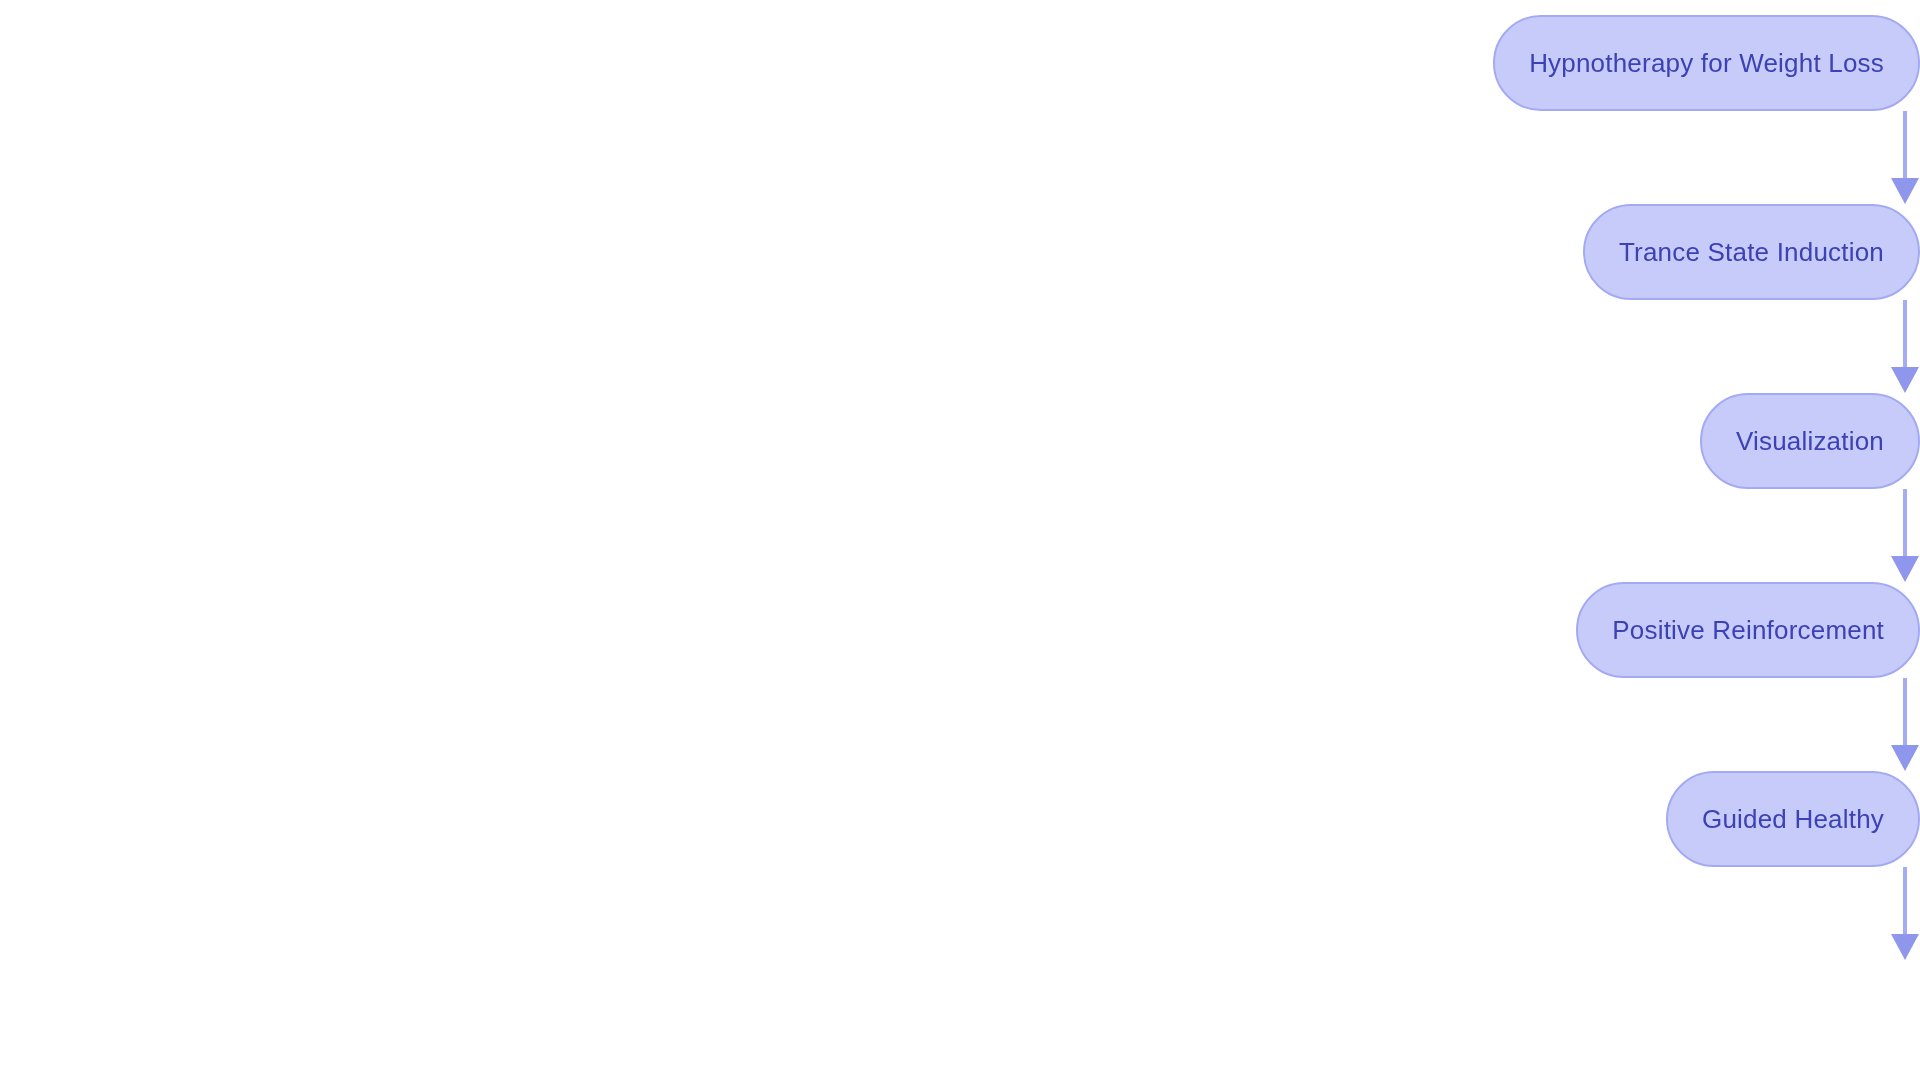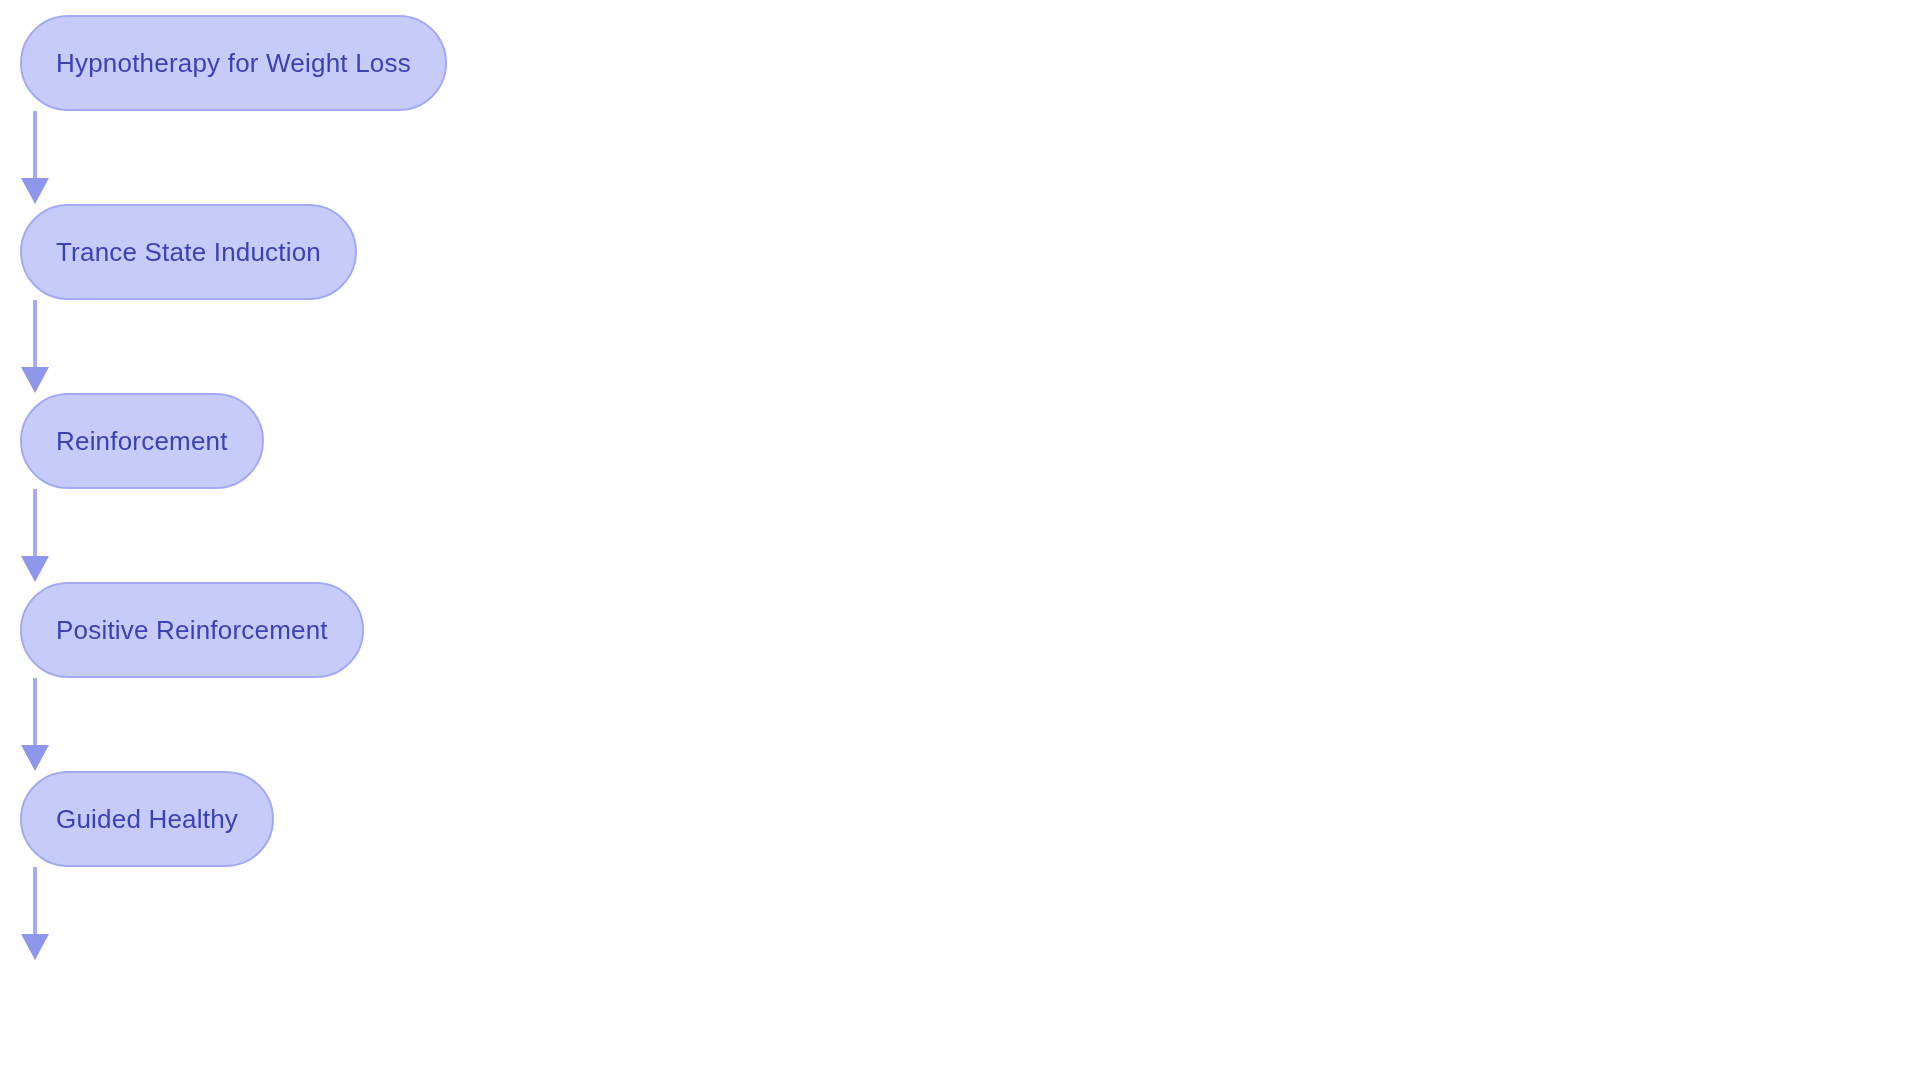--- a/index.html
+++ b/index.html
@@ -15,21 +15,21 @@
     width: 1920px; height: 1083px;
     background: var(--canvas-bg);
     font-family: "Liberation Sans", "DejaVu Sans", sans-serif;
     overflow: hidden;
   }
   .canvas {
     position: relative;
     width: 1920px; height: 1083px;
     display: flex;
     flex-direction: column;
-    align-items: flex-start;
+    align-items: flex-end;
     padding-top: 15px;
     padding-left: 20px;
   }
   .node {
     height: 96px;
     padding: 0 34px;
     background: var(--node-fill);
     border: 2px solid var(--node-border);
     border-radius: 48px;
     display: flex;
@@ -82,21 +82,21 @@
   <div class="node">
     <span class="node-label">Trance State Induction</span>
   </div>
 
   <div class="arrow">
     <div class="arrow-line"></div>
     <div class="arrow-head"></div>
   </div>
 
   <div class="node">
-    <span class="node-label">Reinforcement</span>
+    <span class="node-label">Visualization</span>
   </div>
 
   <div class="arrow">
     <div class="arrow-line"></div>
     <div class="arrow-head"></div>
   </div>
 
   <div class="node">
     <span class="node-label">Positive Reinforcement</span>
   </div>

